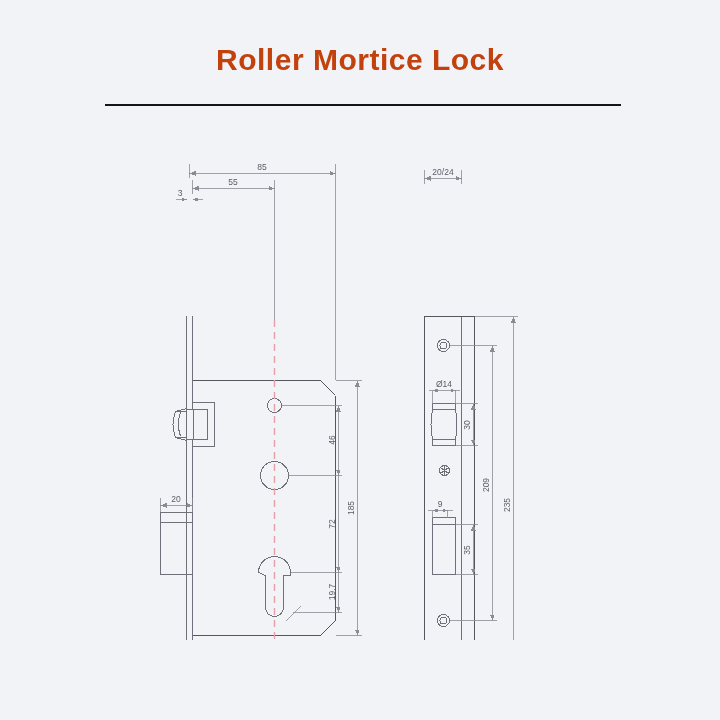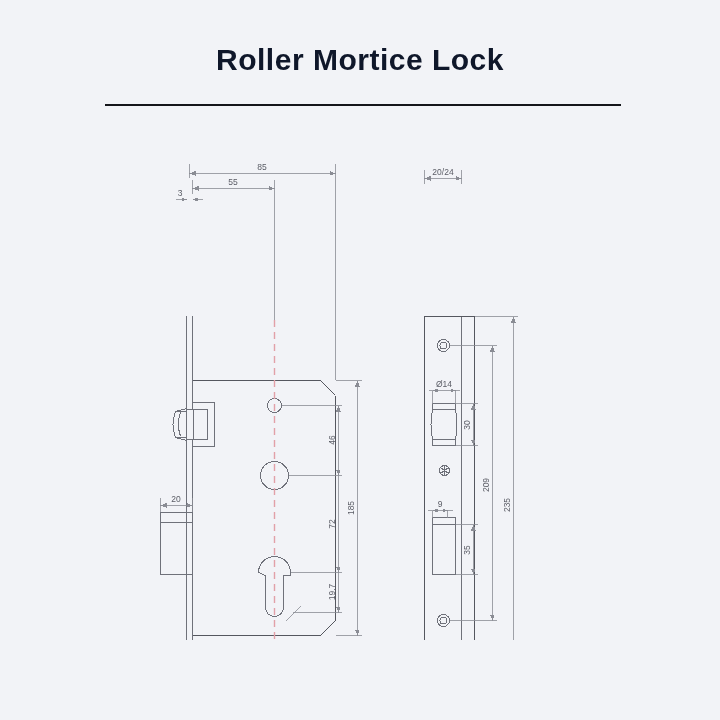--- a/index.html
+++ b/index.html
@@ -24,21 +24,21 @@
     left: 0;
     top: 42px;
     width: 720px;
     text-align: center;
   }
   #doc-title {
     font-family: "Liberation Sans", sans-serif;
     font-size: 30px;
     font-weight: bold;
     letter-spacing: 0.5px;
-    color: #0f172a;
+    color: #c2410c;
     line-height: 36px;
   }
   #title-rule {
     position: absolute;
     left: 105px;
     top: 104px;
     width: 516px;
     height: 2px;
     background: #14151a;
   }

